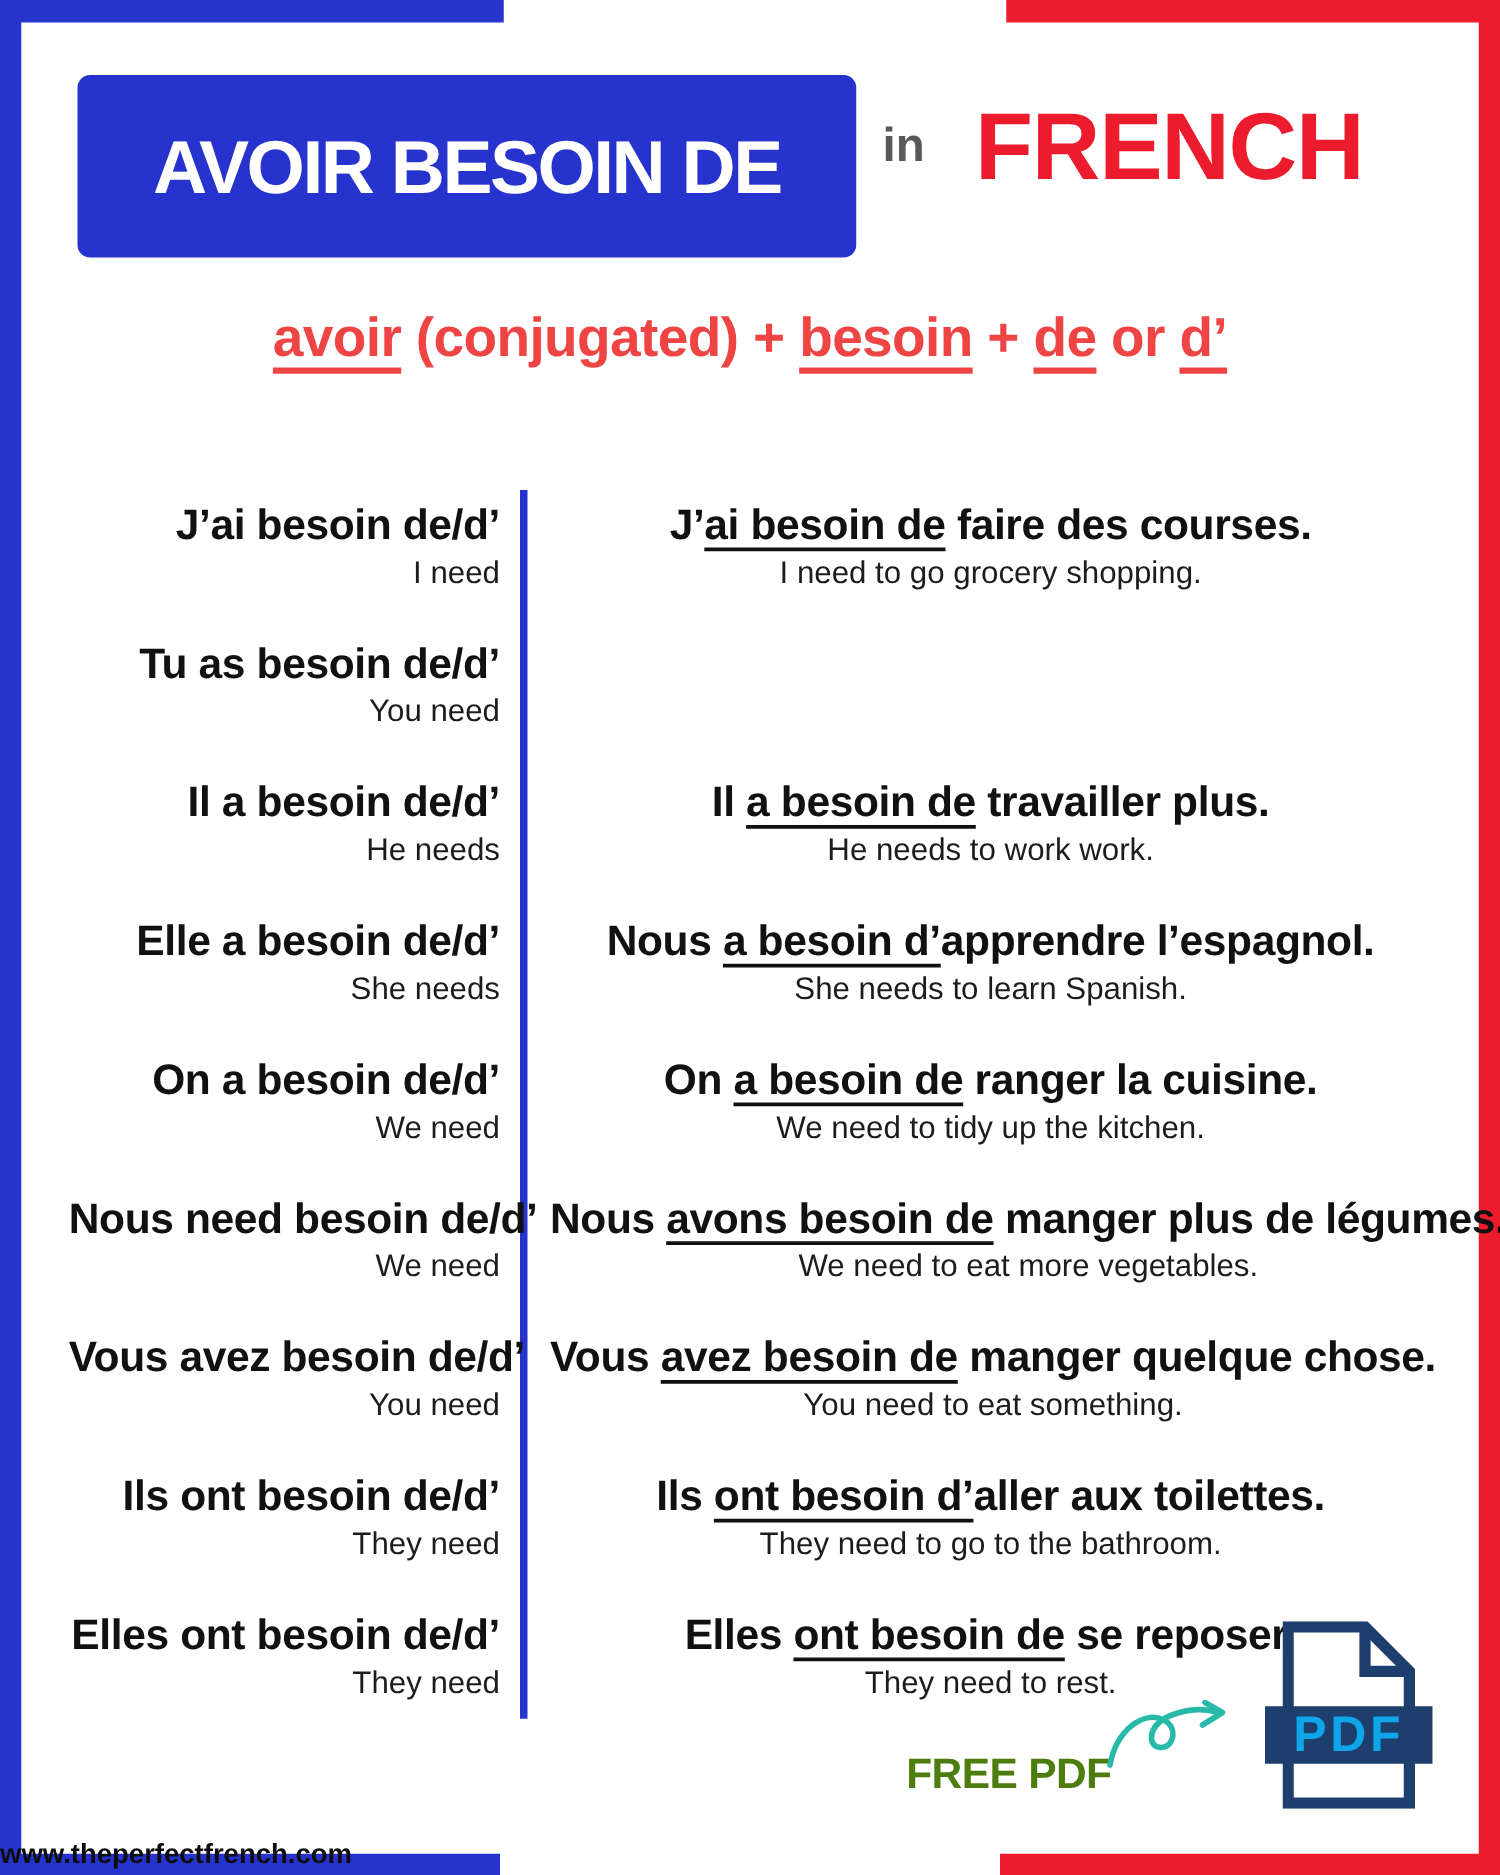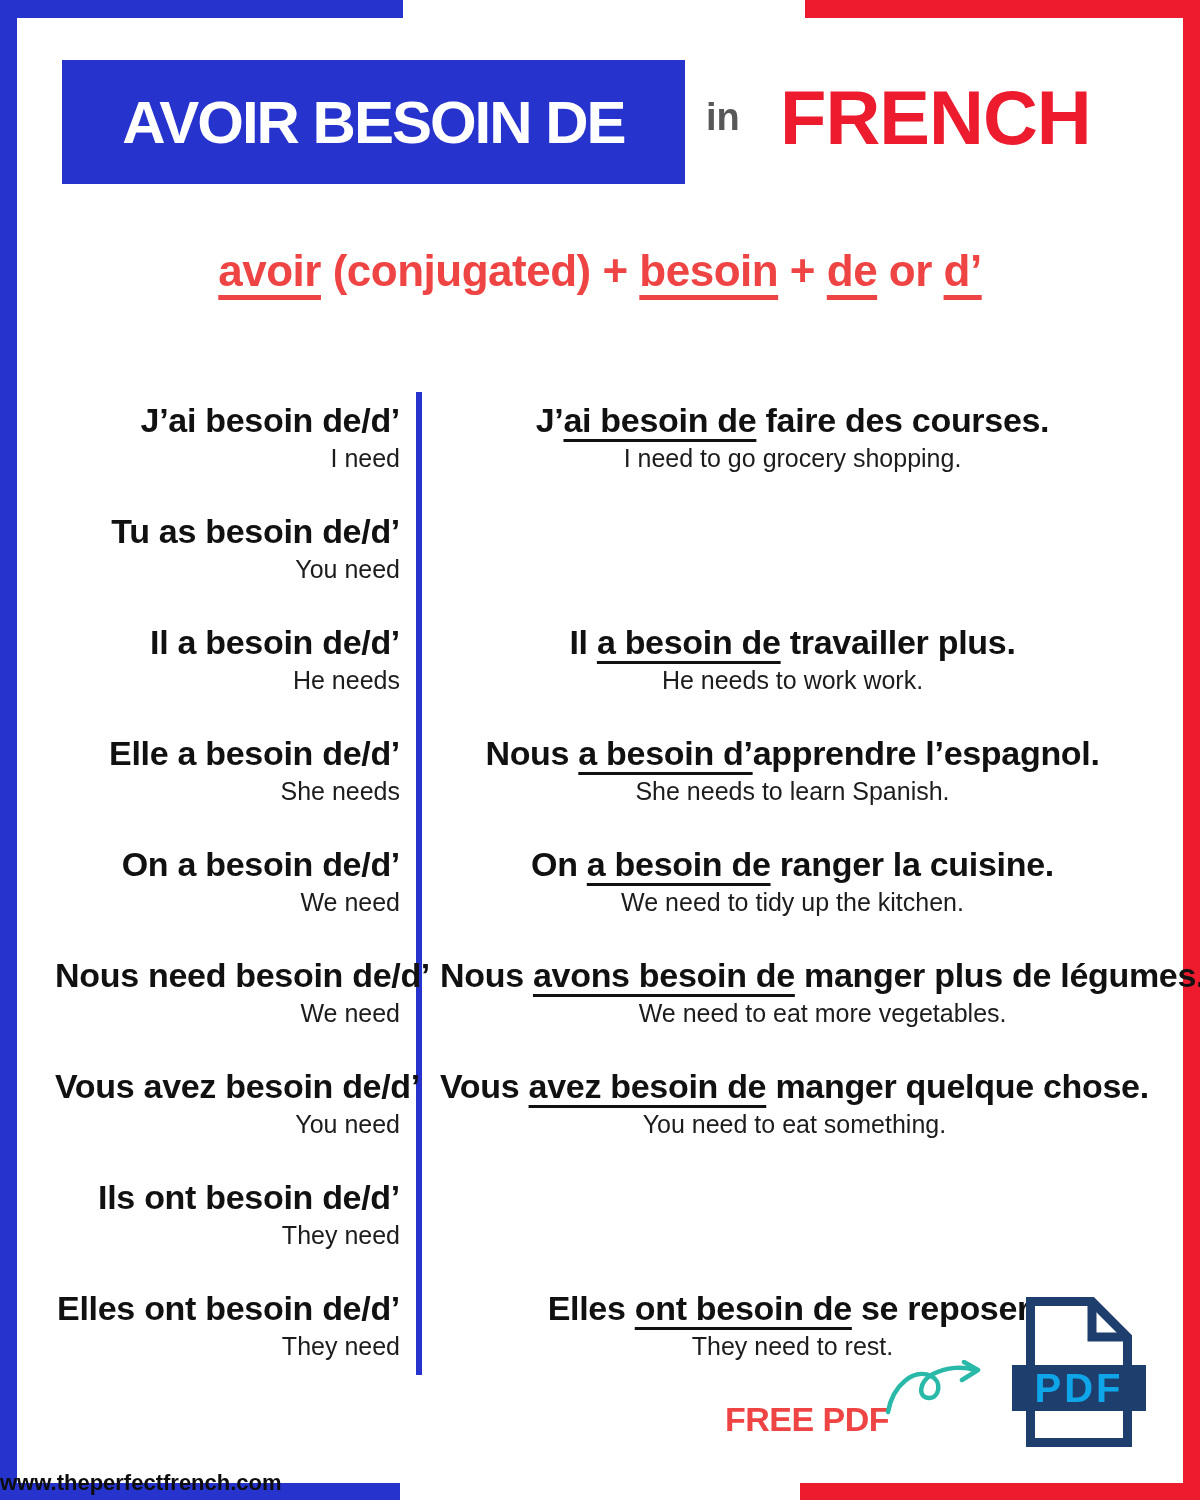--- a/index.html
+++ b/index.html
@@ -12,23 +12,23 @@
   .bar.blue { background:var(--blue); }
   .bar.red  { background:var(--red); }
   .bar-blue-left   { left:0; top:0; width:17px; height:1500px; }
   .bar-blue-top    { left:0; top:0; width:403px; height:18px; }
   .bar-blue-bottom { left:0; top:1483px; width:400px; height:17px; }
   .bar-red-top     { left:805px; top:0; width:395px; height:18px; }
   .bar-red-right   { left:1183px; top:0; width:17px; height:1500px; }
   .bar-red-bottom  { left:800px; top:1483px; width:400px; height:17px; }
 
   .banner {
-    position:absolute; left:62px; top:60px; width:623px; height:124px;
+    position:absolute; left:62px; top:60px; width:623px; height:146px;
     background:var(--blue); color:#ffffff; display:flex; align-items:center; justify-content:center;
-    font-size:60px; font-weight:800; letter-spacing:-2px; white-space:nowrap;
+    font-size:60px; font-weight:800; letter-spacing:-2px; white-space:nowrap;border-radius:10px;
   }
   .connector {
     position:absolute; left:706px; top:98px; font-size:38px; font-weight:700;
     color:var(--gray); line-height:1;
   }
   .language {
     position:absolute; left:780px; top:80px; font-size:76px; font-weight:800;
     letter-spacing:-1px; color:var(--red); line-height:1; white-space:nowrap;
   }
 
@@ -43,21 +43,21 @@
 
   .rows { position:absolute; left:55px; top:392px; width:1090px; }
   .row { display:flex; height:111px; padding-top:10px; box-sizing:border-box; }
   .cell-left  { width:345px; text-align:right; }
   .cell-right { margin-left:40px; flex:1; text-align:center; }
   .fr-bold { font-size:34px; font-weight:700; line-height:36px; letter-spacing:-0.3px; color:#111111; white-space:nowrap; }
   .en { font-size:25px; font-weight:400; line-height:32px; margin-top:4px; color:#1c1c1c; white-space:nowrap; }
 
   .free-pdf {
     position:absolute; left:725px; top:1400px; font-size:34px; font-weight:800;
-    letter-spacing:-0.5px; color:#ef4444; white-space:nowrap;
+    letter-spacing:-0.5px; color:#4d7c0f; white-space:nowrap;
   }
   .arrow-wrap { position:absolute; left:885px; top:1360px; width:115px; height:58px; }
   .pdf-icon { position:absolute; left:1012px; top:1297px; width:134px; height:150px; }
   .pdf-doc { position:absolute; left:14px; top:0; }
   .pdf-banner {
     position:absolute; left:0; top:68px; width:134px; height:46px; background:var(--navy);
     color:#0ea5e9; font-size:40px; font-weight:700; letter-spacing:3px;
     text-align:center; line-height:46px;
   }
   .website {
@@ -151,20 +151,24 @@
         <div class="cell-right">
           <div class="fr-bold"><span>Vous </span><span class="u-ex">avez besoin de</span><span> manger quelque chose.</span></div>
           <div class="en">You need to eat something.</div>
         </div>
       </div>
       <div class="row">
         <div class="cell-left">
           <div class="fr-bold">Ils ont besoin de/d’</div>
           <div class="en">They need</div>
         </div>
+        <div class="cell-right">
+          <div class="fr-bold"><span>Ils </span><span class="u-ex">ont besoin d’</span><span>aller aux toilettes.</span></div>
+          <div class="en">They need to go to the bathroom.</div>
+        </div>
       </div>
       <div class="row">
         <div class="cell-left">
           <div class="fr-bold">Elles ont besoin de/d’</div>
           <div class="en">They need</div>
         </div>
         <div class="cell-right">
           <div class="fr-bold"><span>Elles </span><span class="u-ex">ont besoin de</span><span> se reposer.</span></div>
           <div class="en">They need to rest.</div>
         </div>

